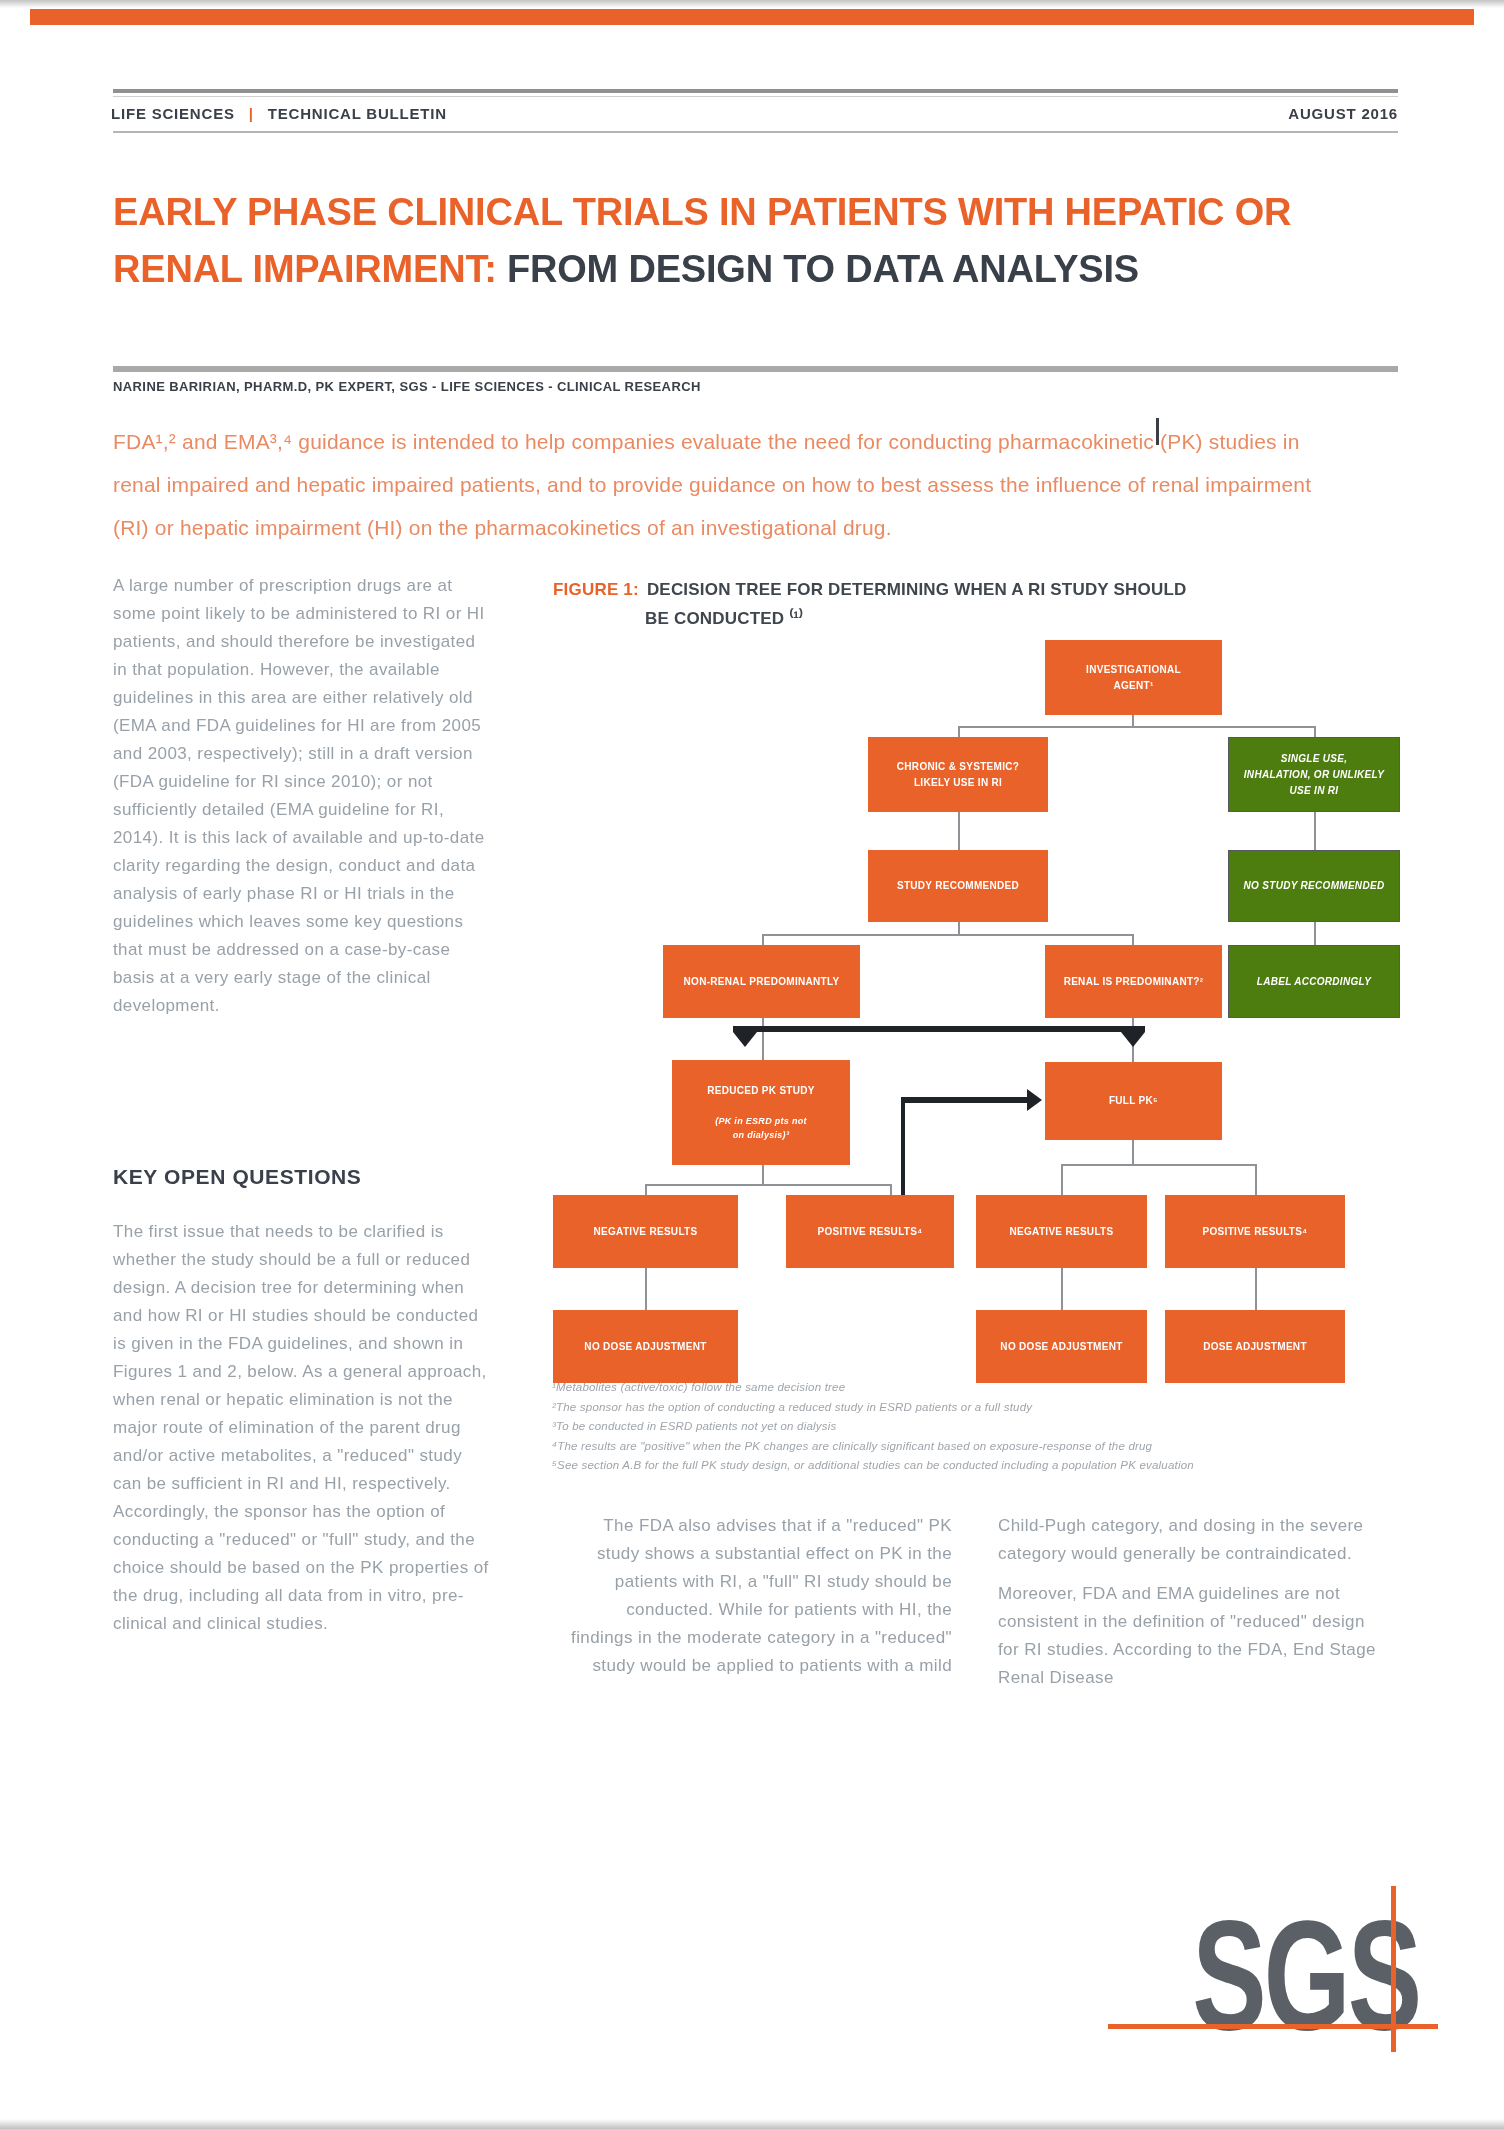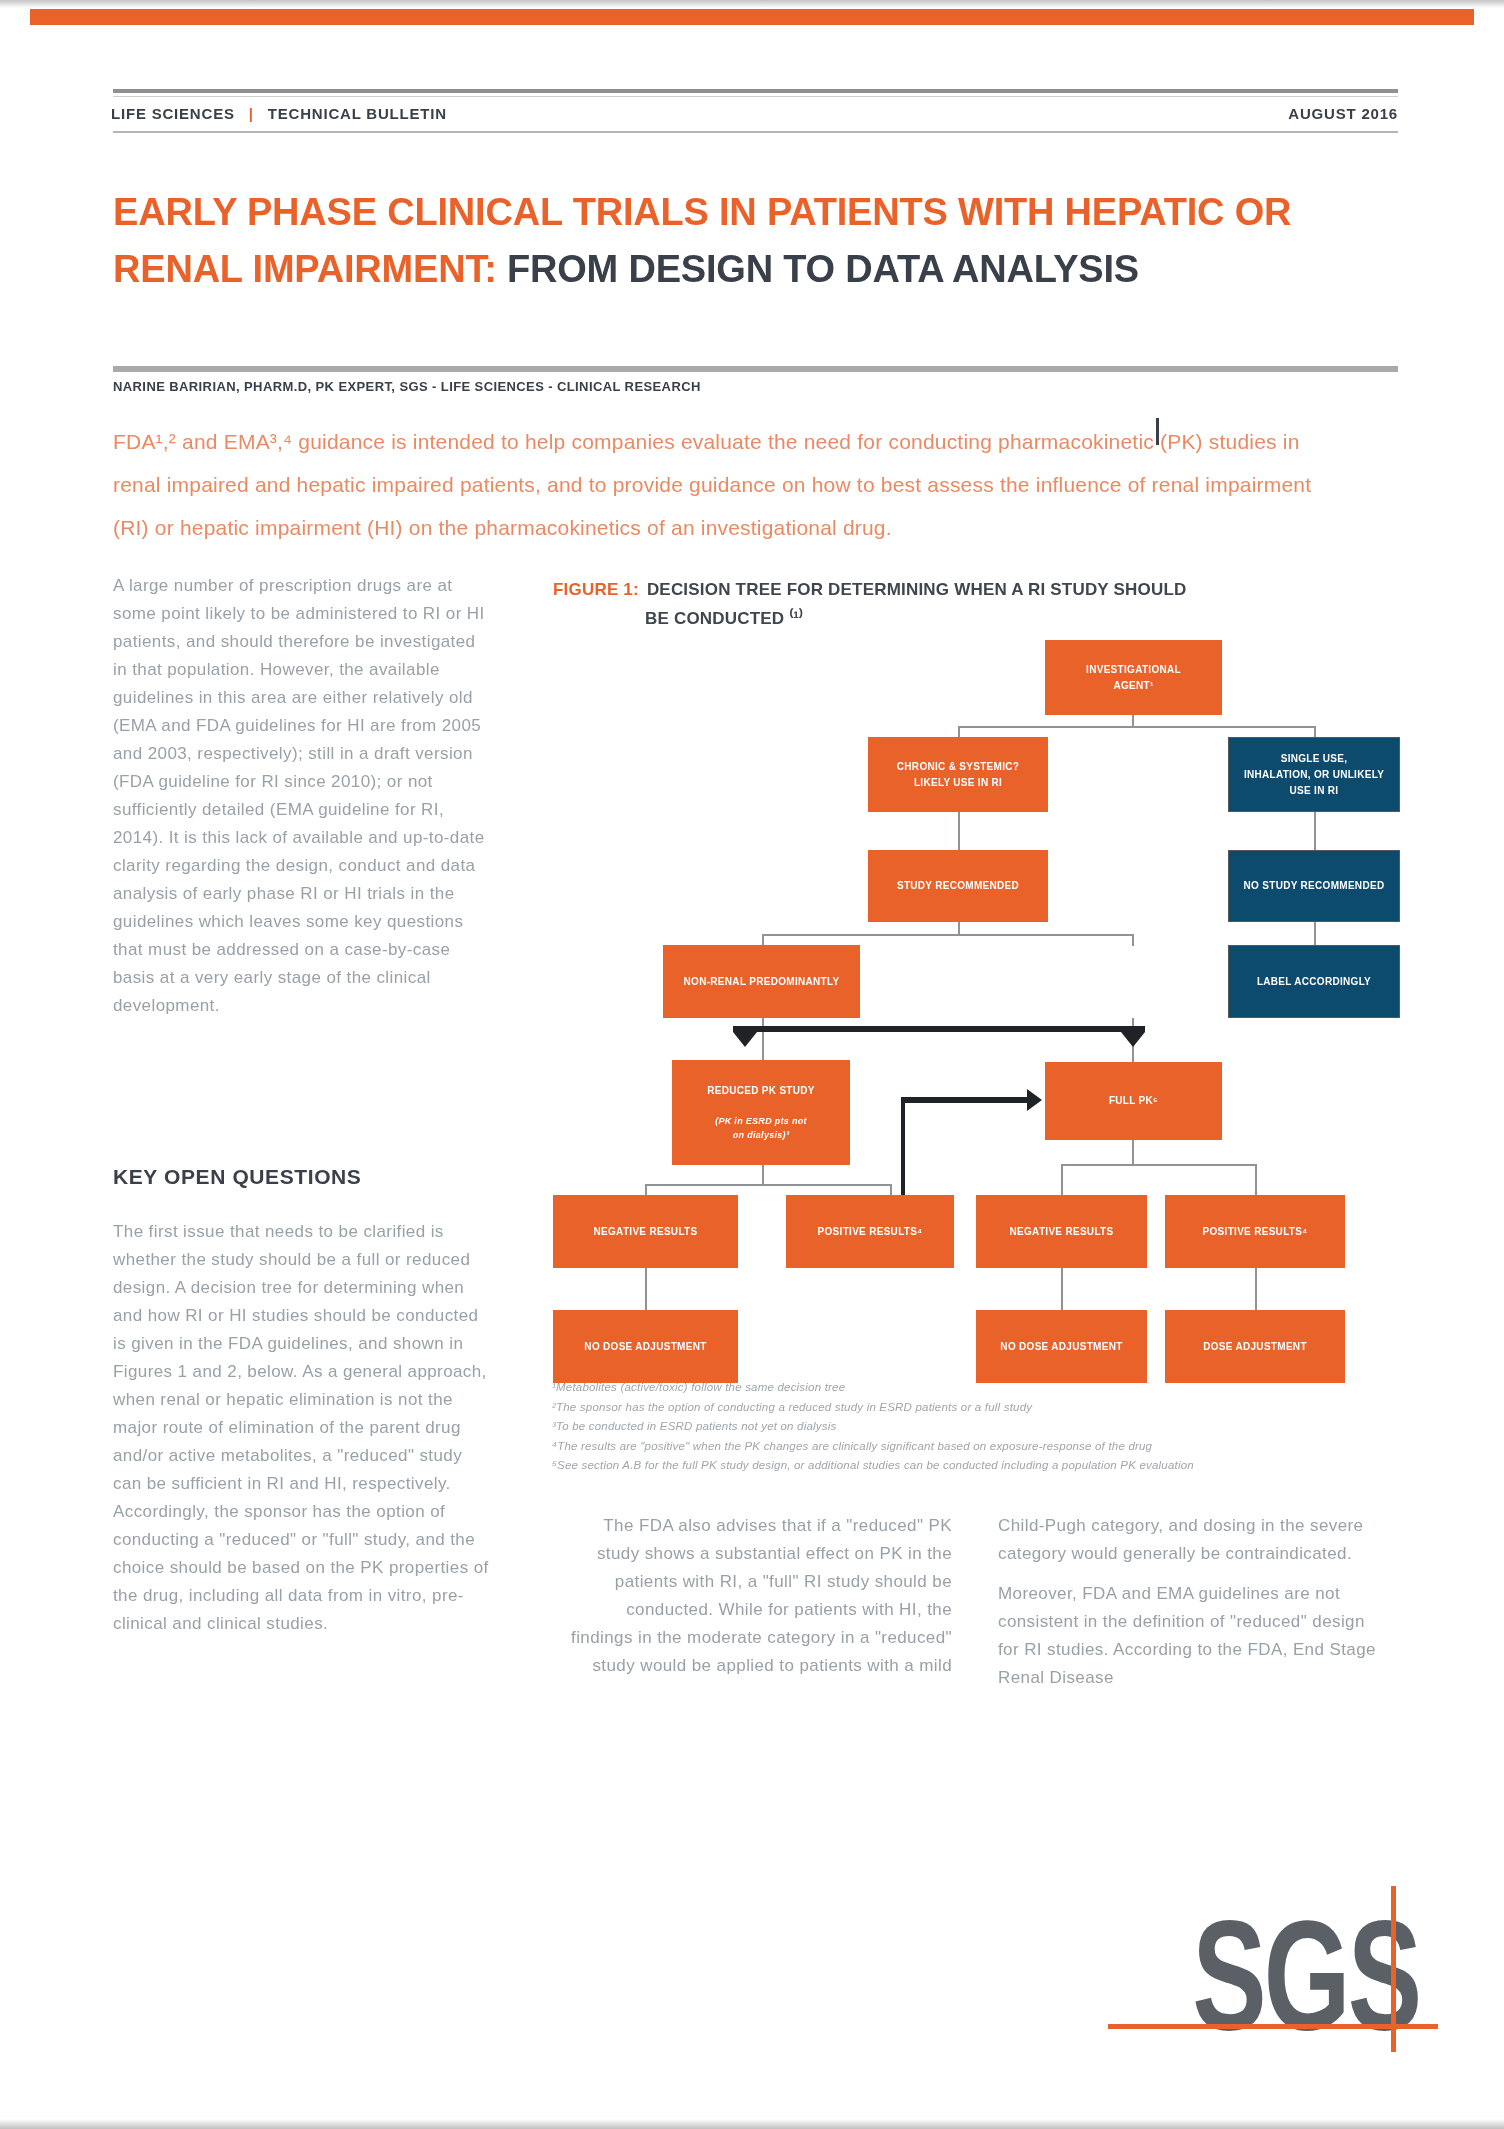--- a/index.html
+++ b/index.html
@@ -30,21 +30,21 @@
 
   .fig-title{font-size:17px;line-height:29px;font-weight:800;color:#40464E;letter-spacing:.2px;}
   .fig-title .lbl{color:#E8622A;margin-right:8px;}
   .fig-t2{margin-left:92px;}
 
   .tree{position:absolute;left:545px;top:630px;width:865px;height:775px;}
   .tbox{position:absolute;display:flex;align-items:center;justify-content:center;
         text-align:center;color:#fff;font-weight:700;font-size:10px;line-height:1.6;
         letter-spacing:.3px;white-space:pre-line;padding:21px 6px;box-sizing:border-box;}
   .tbox.orange{background:#E8622A;}
-  .tbox.dark{background:#0c4a6e;box-shadow:inset 0 0 0 1px #55585c;}
+  .tbox.dark{background:#4d7c0f;box-shadow:inset 0 0 0 1px #55585c;font-style:italic;}
   .tnote{font-style:italic;font-size:9px;font-weight:700;line-height:1.5;}
   .cline{position:absolute;background:#8f9296;}
   .blk{position:absolute;background:#1f2226;}
   .arr-down{position:absolute;width:0;height:0;border-left:12px solid transparent;
             border-right:12px solid transparent;border-top:15px solid #1f2226;}
   .arr-right{position:absolute;width:0;height:0;border-top:11px solid transparent;
              border-bottom:11px solid transparent;border-left:15px solid #1f2226;}
 
   .footnotes{color:#9FA5AB;font-size:11.5px;line-height:19.5px;font-style:italic;letter-spacing:.2px;}
 
@@ -129,20 +129,21 @@
     <div class="tbox orange" style="left:500px;top:10px;width:177px;height:75px;">INVESTIGATIONAL
 AGENT¹</div>
     <div class="tbox orange" style="left:323px;top:107px;width:180px;height:75px;">CHRONIC &amp; SYSTEMIC?
 LIKELY USE IN RI</div>
     <div class="tbox dark" style="left:683px;top:107px;width:172px;height:75px;">SINGLE USE,
 INHALATION, OR UNLIKELY
 USE IN RI</div>
     <div class="tbox orange" style="left:323px;top:220px;width:180px;height:72px;">STUDY RECOMMENDED</div>
     <div class="tbox dark" style="left:683px;top:220px;width:172px;height:72px;">NO STUDY RECOMMENDED</div>
     <div class="tbox orange" style="left:118px;top:315px;width:197px;height:73px;">NON-RENAL PREDOMINANTLY</div>
+    <div class="tbox orange" style="left:500px;top:315px;width:177px;height:73px;">RENAL IS PREDOMINANT?²</div>
     <div class="tbox dark" style="left:683px;top:315px;width:172px;height:73px;">LABEL ACCORDINGLY</div>
 
     <div class="tbox orange" style="left:127px;top:430px;width:178px;height:105px;">
       <div>
         <div>REDUCED PK STUDY</div>
         <div class="tnote">(PK in ESRD pts not
 on dialysis)³</div>
       </div>
     </div>
     <div class="tbox orange" style="left:500px;top:432px;width:177px;height:78px;">FULL PK⁵</div>

